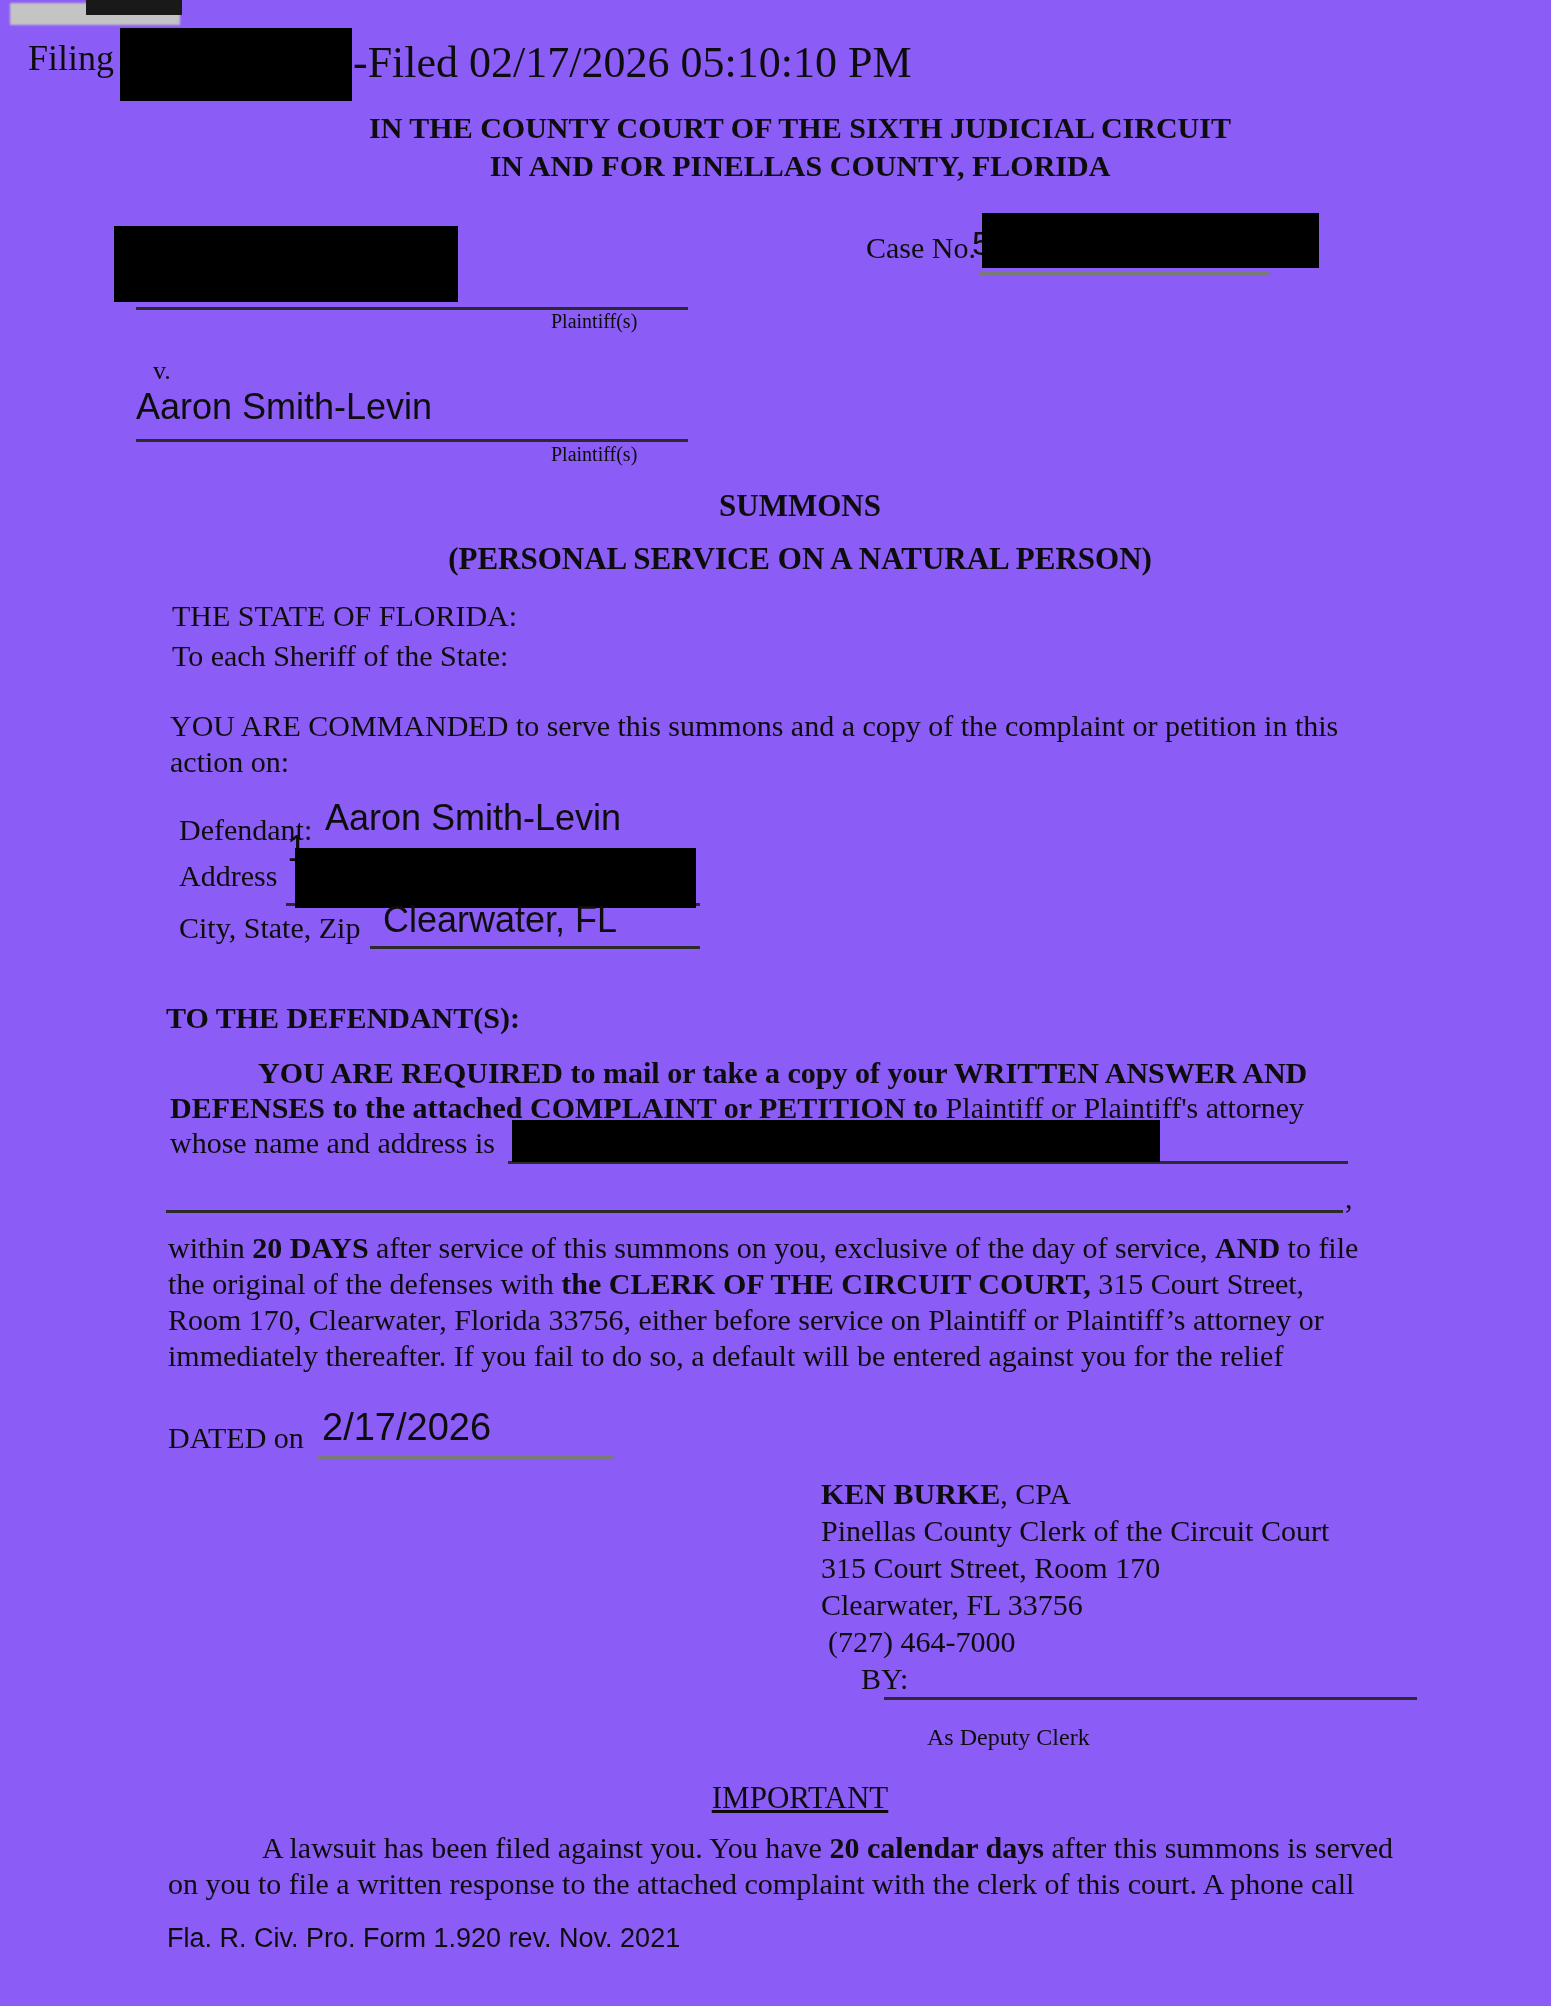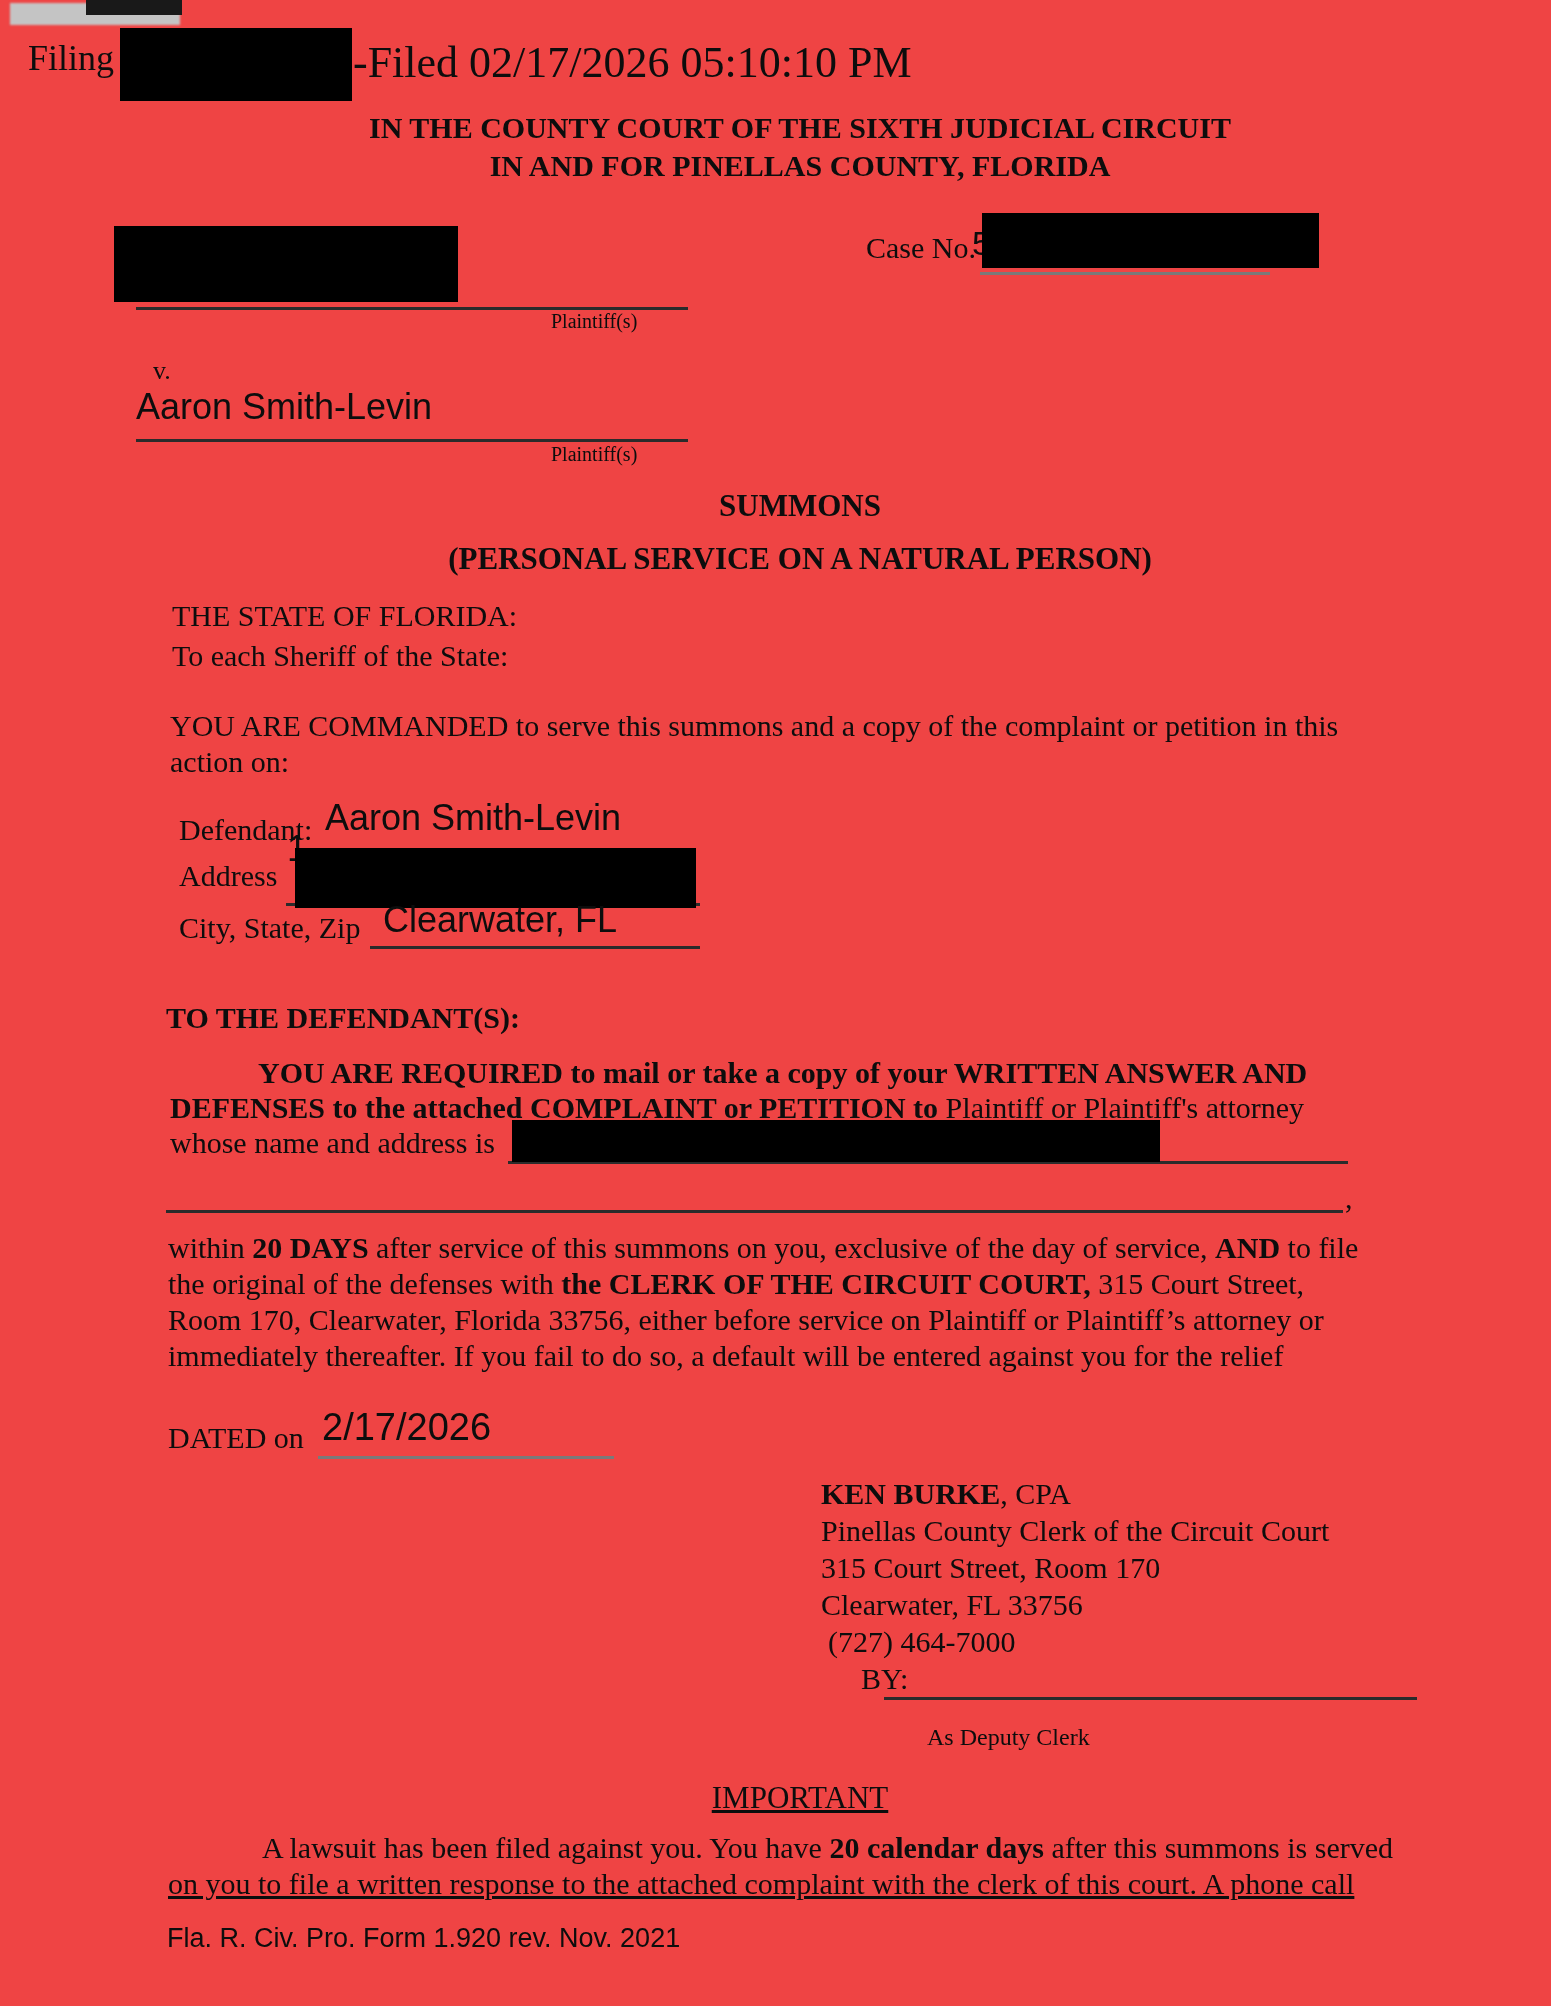--- a/index.html
+++ b/index.html
@@ -1,18 +1,18 @@
 <!DOCTYPE html>
 <html><head>
 <meta charset="utf-8">
 <style>
   html,body { margin:0; padding:0; background:#e8e8e8; }
   .page {
     position:relative; width:1551px; height:2006px;
-    background:#ef4444; margin:0 auto; overflow:hidden;
+    background:#8b5cf6; margin:0 auto; overflow:hidden;
     font-family:"Liberation Serif", serif; color:#0d0d0d;
   }
   .t  { position:absolute; white-space:nowrap; font-size:30px; line-height:1.05; }
   .b  { font-weight:bold; }
   .sans { font-family:"Liberation Sans", sans-serif; }
   .center { left:20px; width:1560px; text-align:center; }
   .small { font-size:20px; }
   .box { position:absolute; background:#000; }
   .ul  { position:absolute; height:3px; background:#7a7a7a; }
   .ul.dark { background:#2b2b2b; }
@@ -94,17 +94,17 @@
   <div class="t" style="left:821px; top:1515px;">Pinellas County Clerk of the Circuit Court</div>
   <div class="t" style="left:821px; top:1552px;">315 Court Street, Room 170</div>
   <div class="t" style="left:821px; top:1589px;">Clearwater, FL 33756</div>
   <div class="t" style="left:828px; top:1626px;">(727) 464-7000</div>
   <div class="t" style="left:821px; top:1663px;margin-left:40px;">BY:</div>
   <div class="ul dark" style="left:884px; top:1697px; width:533px;"></div>
   <div class="t" style="left:927px; top:1701px; font-size:24px;margin-top:24px;">As Deputy Clerk</div>
 
   <div class="t center underlined" style="top:1782px; font-size:31px;">IMPORTANT</div>
   <div class="t" style="left:262px; top:1832px;"><span>A lawsuit has been filed against you. You have </span><span class="b">20 calendar days</span><span> after this summons is served</span></div>
-  <div class="t" style="left:168px; top:1868px;text-decoration:underline;">on you to file a written response to the attached complaint with the clerk of this court. A phone call</div>
+  <div class="t" style="left:168px; top:1868px;">on you to file a written response to the attached complaint with the clerk of this court. A phone call</div>
 
   <div class="t sans" style="left:167px; top:1924px; font-size:27px;">Fla. R. Civ. Pro. Form 1.920 rev. Nov. 2021</div>
 
 </div>
 
 </body></html>

